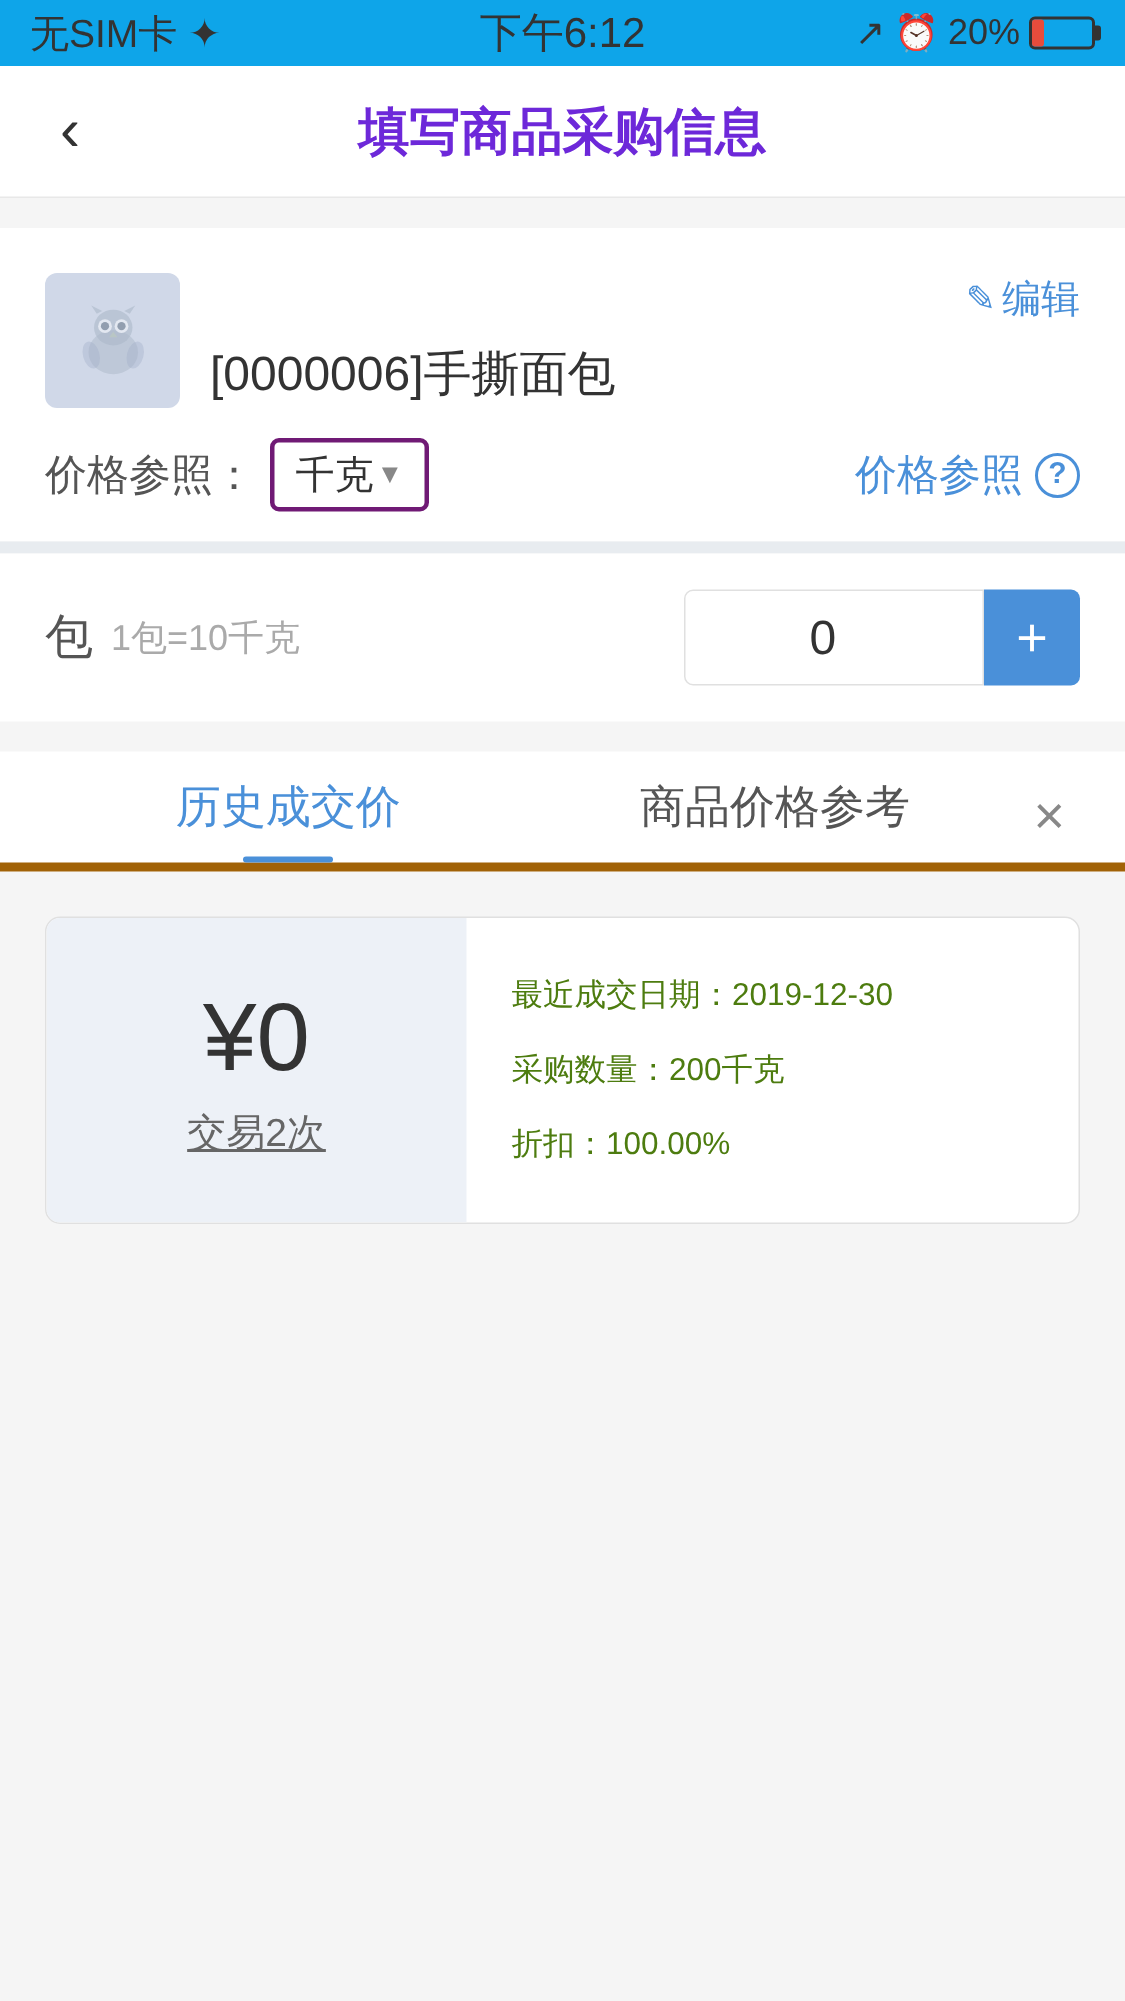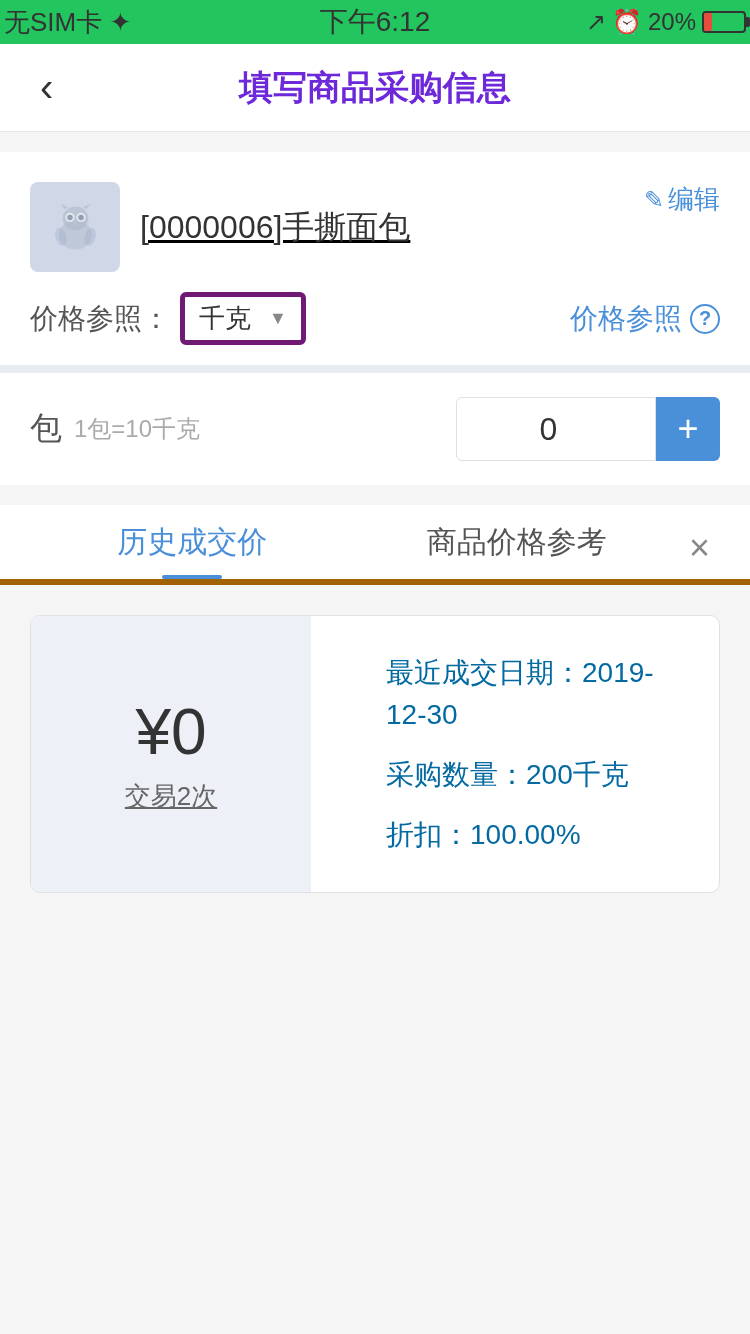--- a/index.html
+++ b/index.html
@@ -9,25 +9,25 @@
       min-height: 1334px;
       font-family: -apple-system, 'PingFang SC', 'Helvetica Neue', sans-serif;
       background: #f5f5f5;
       overflow-x: hidden;
     }
 
     
     .status-bar {
       width: 750px;
       height: 44px;
-      background: #22c55e;
+      background: #0ea5e9;
       display: flex;
       align-items: center;
       justify-content: space-between;
-      padding: 0 4px;
+      padding: 0 20px;
       font-size: 28px;
     }
     .status-left {
       font-size: 26px;
       color: #333;
       font-weight: 500;
     }
     .status-center {
       font-size: 28px;
       color: #333;
@@ -101,24 +101,23 @@
       padding: 30px 30px 20px 30px;
     }
     .product-header {
       display: flex;
       align-items: flex-start;
       justify-content: space-between;
       margin-bottom: 20px;
     }
     .product-info {
       display: flex;
-      align-items: center;
+      align-items: flex-end;
       gap: 20px;
       flex: 1;
-      text-decoration: underline;
     }
     .product-image {
       width: 90px;
       height: 90px;
       background: #d0d8e8;
       border-radius: 8px;
       display: flex;
       align-items: center;
       justify-content: center;
       flex-shrink: 0;
@@ -160,29 +159,29 @@
       margin-top: 16px;
     }
     .purchase-unit {
       display: flex;
       align-items: center;
       gap: 10px;
       font-size: 28px;
       color: #555;
     }
     .unit-dropdown {
-      border: 5px solid #701a75;
+      border: 3px solid #701a75;
       border-radius: 6px;
       padding: 4px 14px;
       font-size: 26px;
       color: #333;
       background: #fff;
       display: flex;
       align-items: center;
-      gap: 18px;
+      gap: 2px;
       cursor: pointer;
     }
     .unit-dropdown-arrow {
       font-size: 18px;
       color: #888;
     }
     .price-ref {
       font-size: 28px;
       color: #4a90d9;
       display: flex;
@@ -343,24 +342,23 @@
       text-decoration: underline;
     }
     .price-right {
       flex: 1;
       padding: 36px 30px;
       display: flex;
       flex-direction: column;
       gap: 18px;
     }
     .price-detail-row {
-      font-size: 28px;
-      color: #0369a1;
+      font-size: 21px;
+      color: #4d7c0f;
       line-height: 1.5;
-      margin-left: 45px;
     }
   </style>
 </head>
 <body>
 
 <div class="status-bar">
   <div class="status-left">无SIM卡 ✦</div>
   <div class="status-center">下午6:12</div>
   <div class="status-right">
     <span>↗</span>

